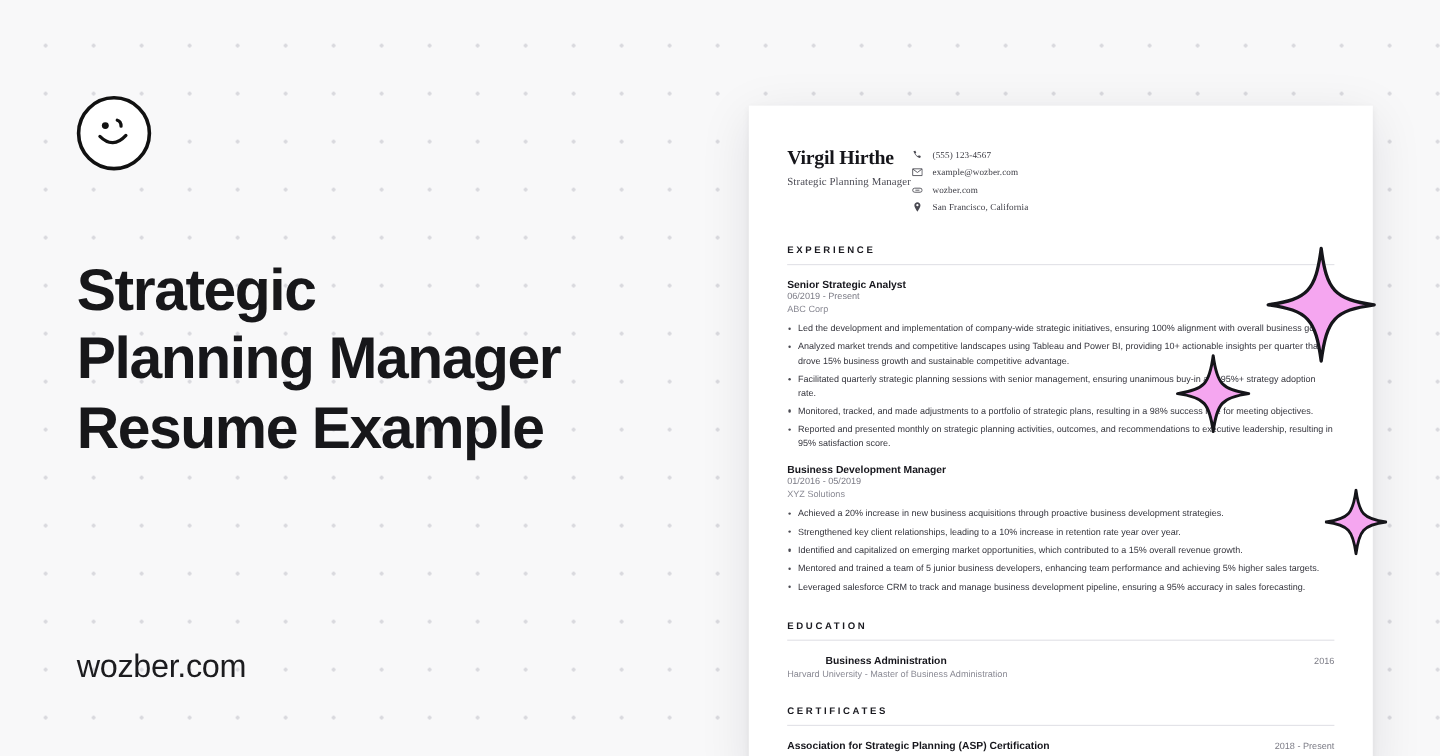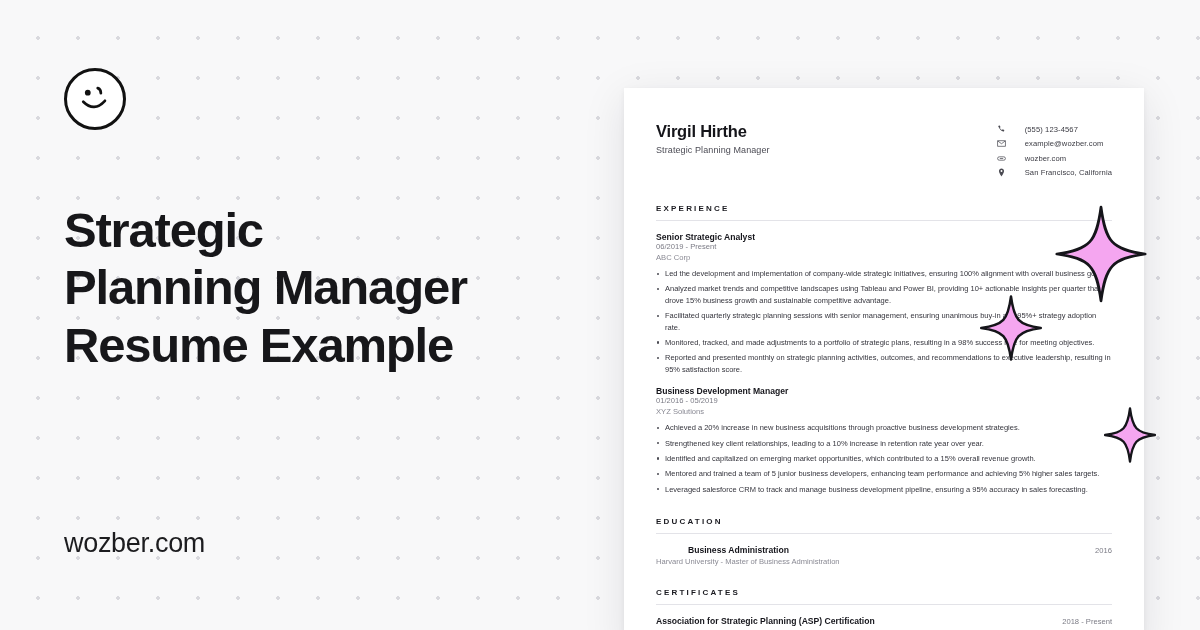--- a/index.html
+++ b/index.html
@@ -15,21 +15,21 @@
     background:
       radial-gradient(circle, #d9d9de 1.6px, rgba(0,0,0,0) 1.7px);
     background-size: 40px 40px;
     background-position: 18px 18px;
     background-color: #f8f8f9;
   }
 
   
   .left {
     position: absolute;
-    left: 0; top: 4px;
+    left: 0; top: 16px;
     width: 620px; height: 548px;
   }
   .logo {
     position: absolute;
     left: 64px; top: 64px;
     width: 62px; height: 62px;
     border-radius: 50%;
     border: 3px solid #111;
     background: #fff;
   }
@@ -60,25 +60,25 @@
   .resume {
     position: absolute;
     left: 624px; top: 88px;
     width: 520px; height: 560px;
     background: #fff;
     box-shadow: 0 10px 40px rgba(20,20,40,.10), 0 2px 6px rgba(20,20,40,.06);
     padding: 34px 32px 0 32px;
     overflow: hidden;
     color: #22222a;
   }
-  .r-head { display: flex; justify-content: space-between; align-items: flex-start; }
+  .r-head { display: flex; justify-content: flex-start; align-items: flex-start; font-family: Liberation Serif, serif; }
   .r-name { font-size: 16.5px; font-weight: 700; color: #15151a; letter-spacing: -0.2px; }
   .r-title { font-size: 9px; color: #4c4c55; margin-top: 4px; letter-spacing: .1px; }
   .contacts { margin-top: 2px; }
-  .c-row { display: flex; align-items: center; gap: 18px; margin-bottom: 4.5px; }
+  .c-row { display: flex; align-items: center; gap: 8px; margin-bottom: 4.5px; }
   .c-ico { width: 10px; height: 10px; display: flex; align-items: center; justify-content: center; color: #4a4a52; flex: 0 0 10px; }
   .c-ico svg { width: 9px; height: 9px; fill: #4a4a52; }
   .c-txt { font-size: 7.6px; color: #3a3a42; letter-spacing: .1px; }
 
   .sec-title {
     font-size: 8px; font-weight: 700; color: #1a1a20;
     letter-spacing: 2.2px; margin-top: 22px;
   }
   .rule { height: 1px; background: #e3e3e8; margin-top: 7px; }
 

